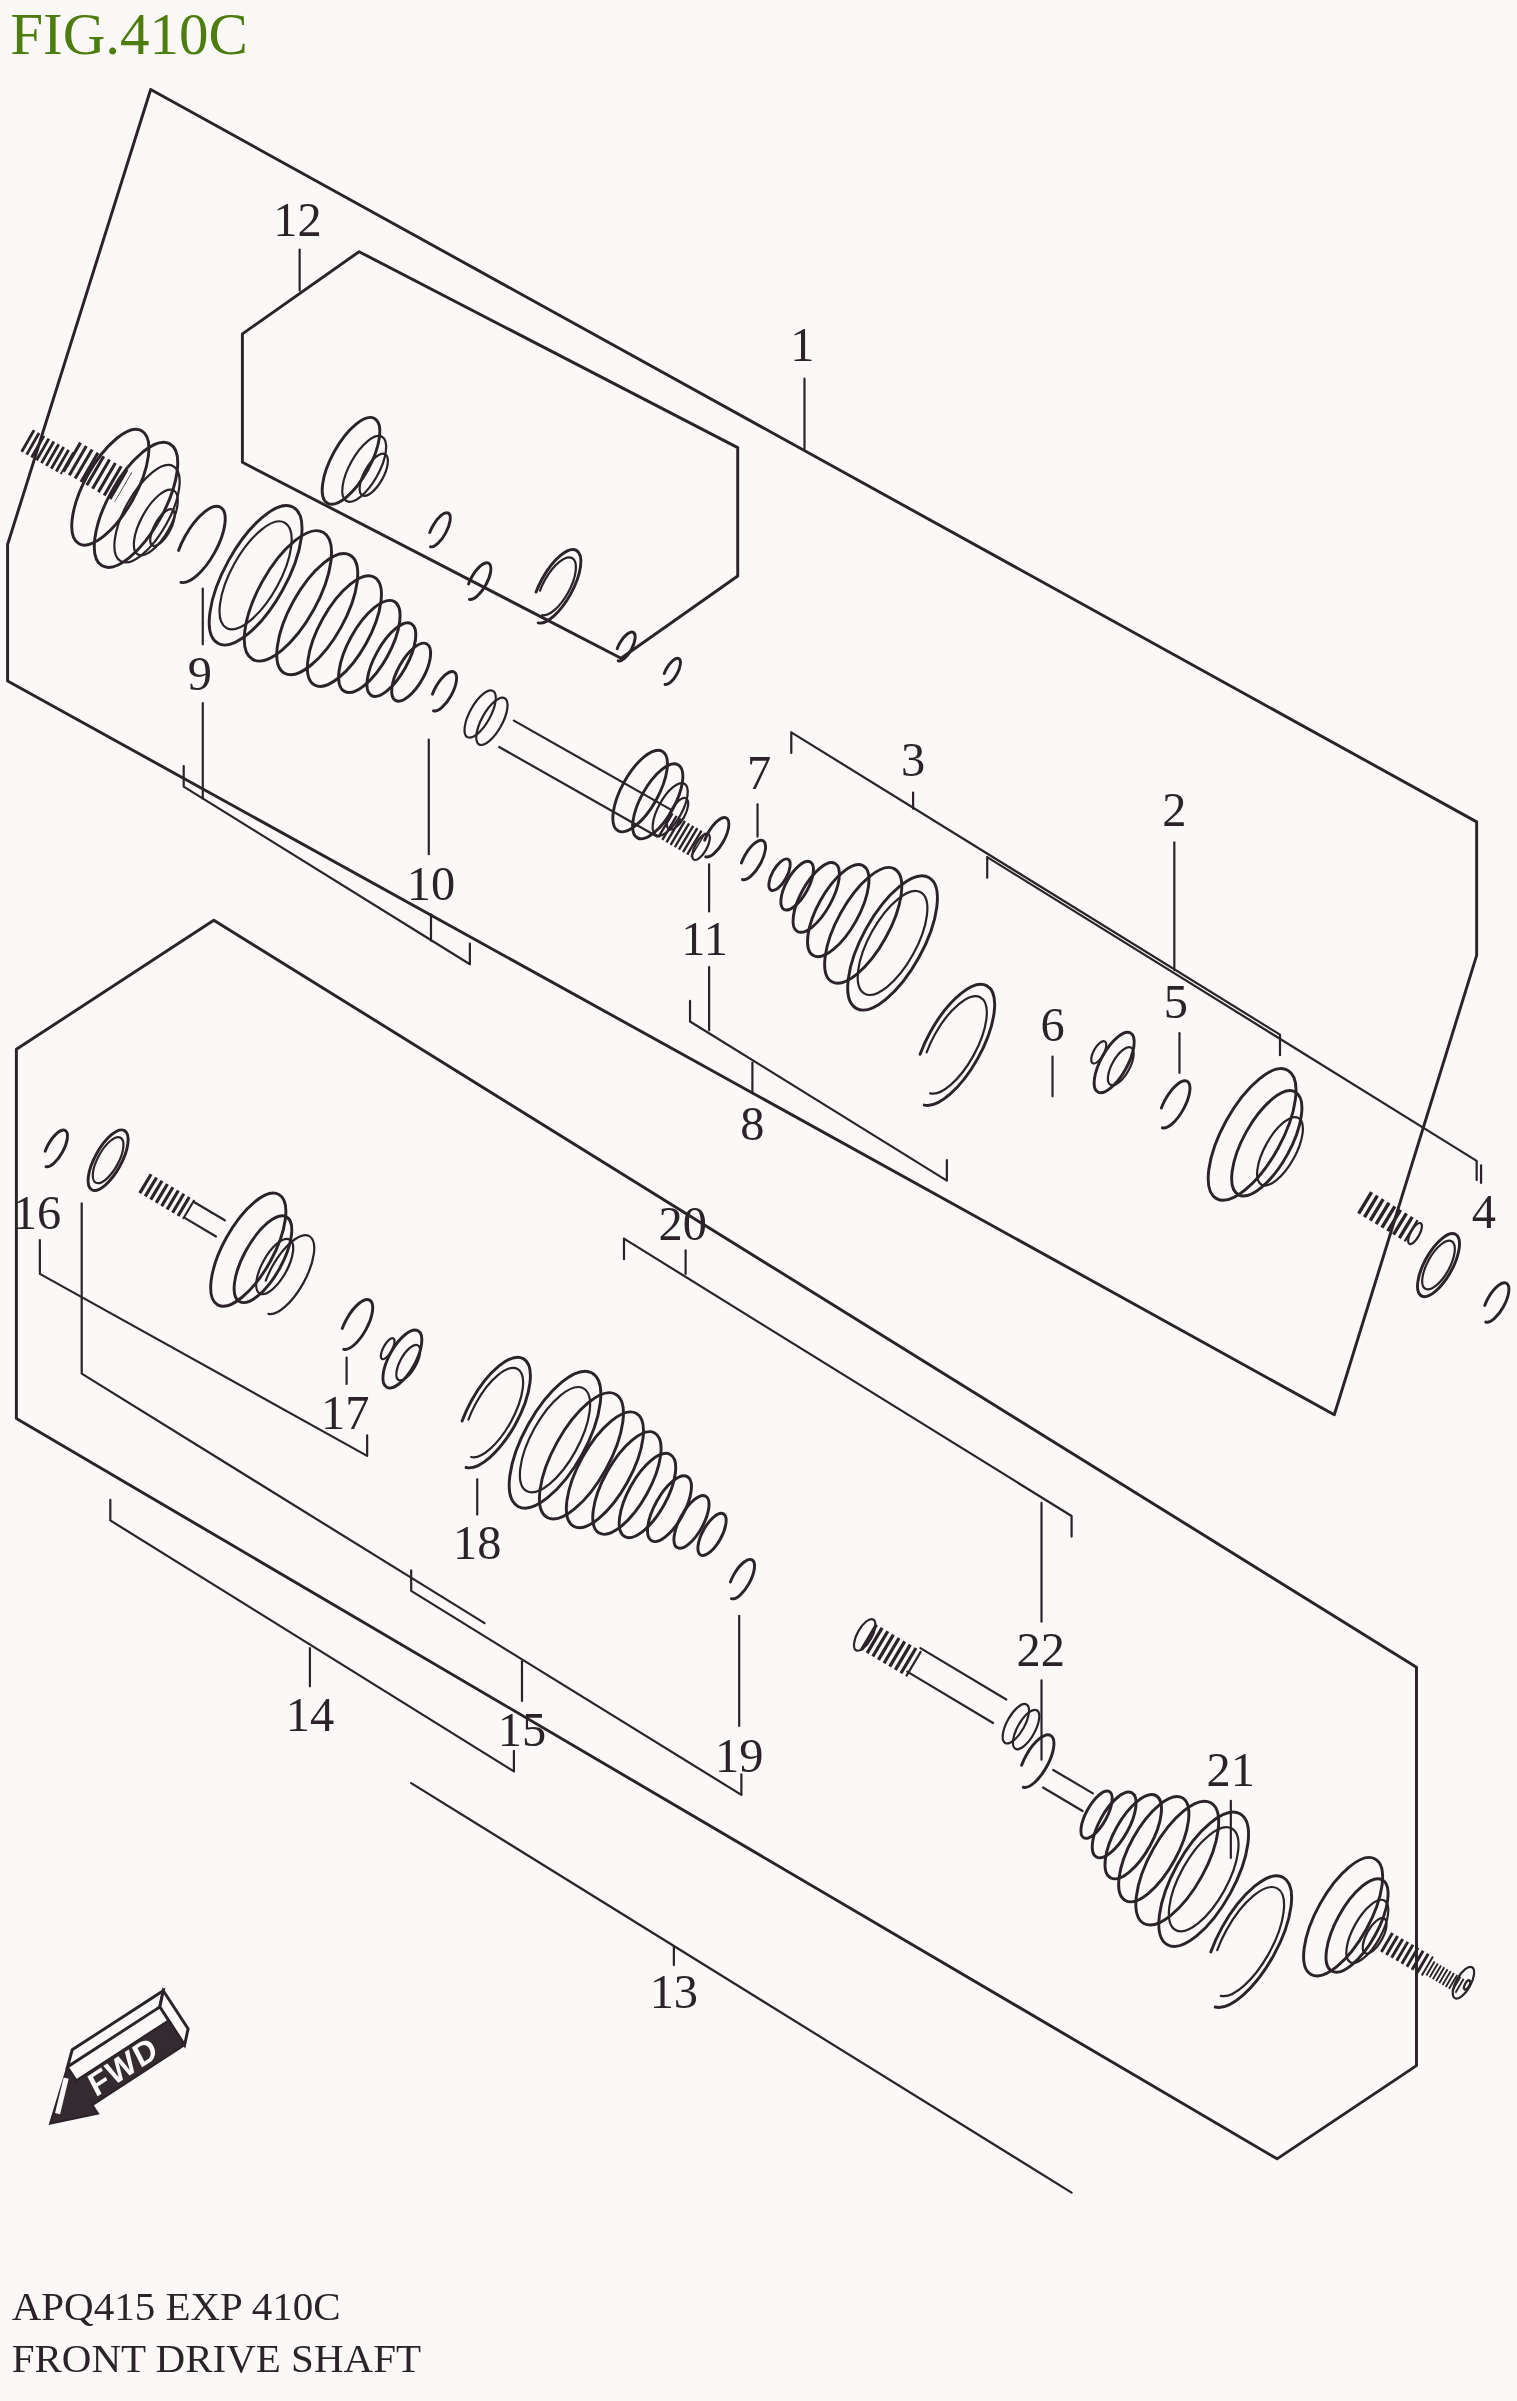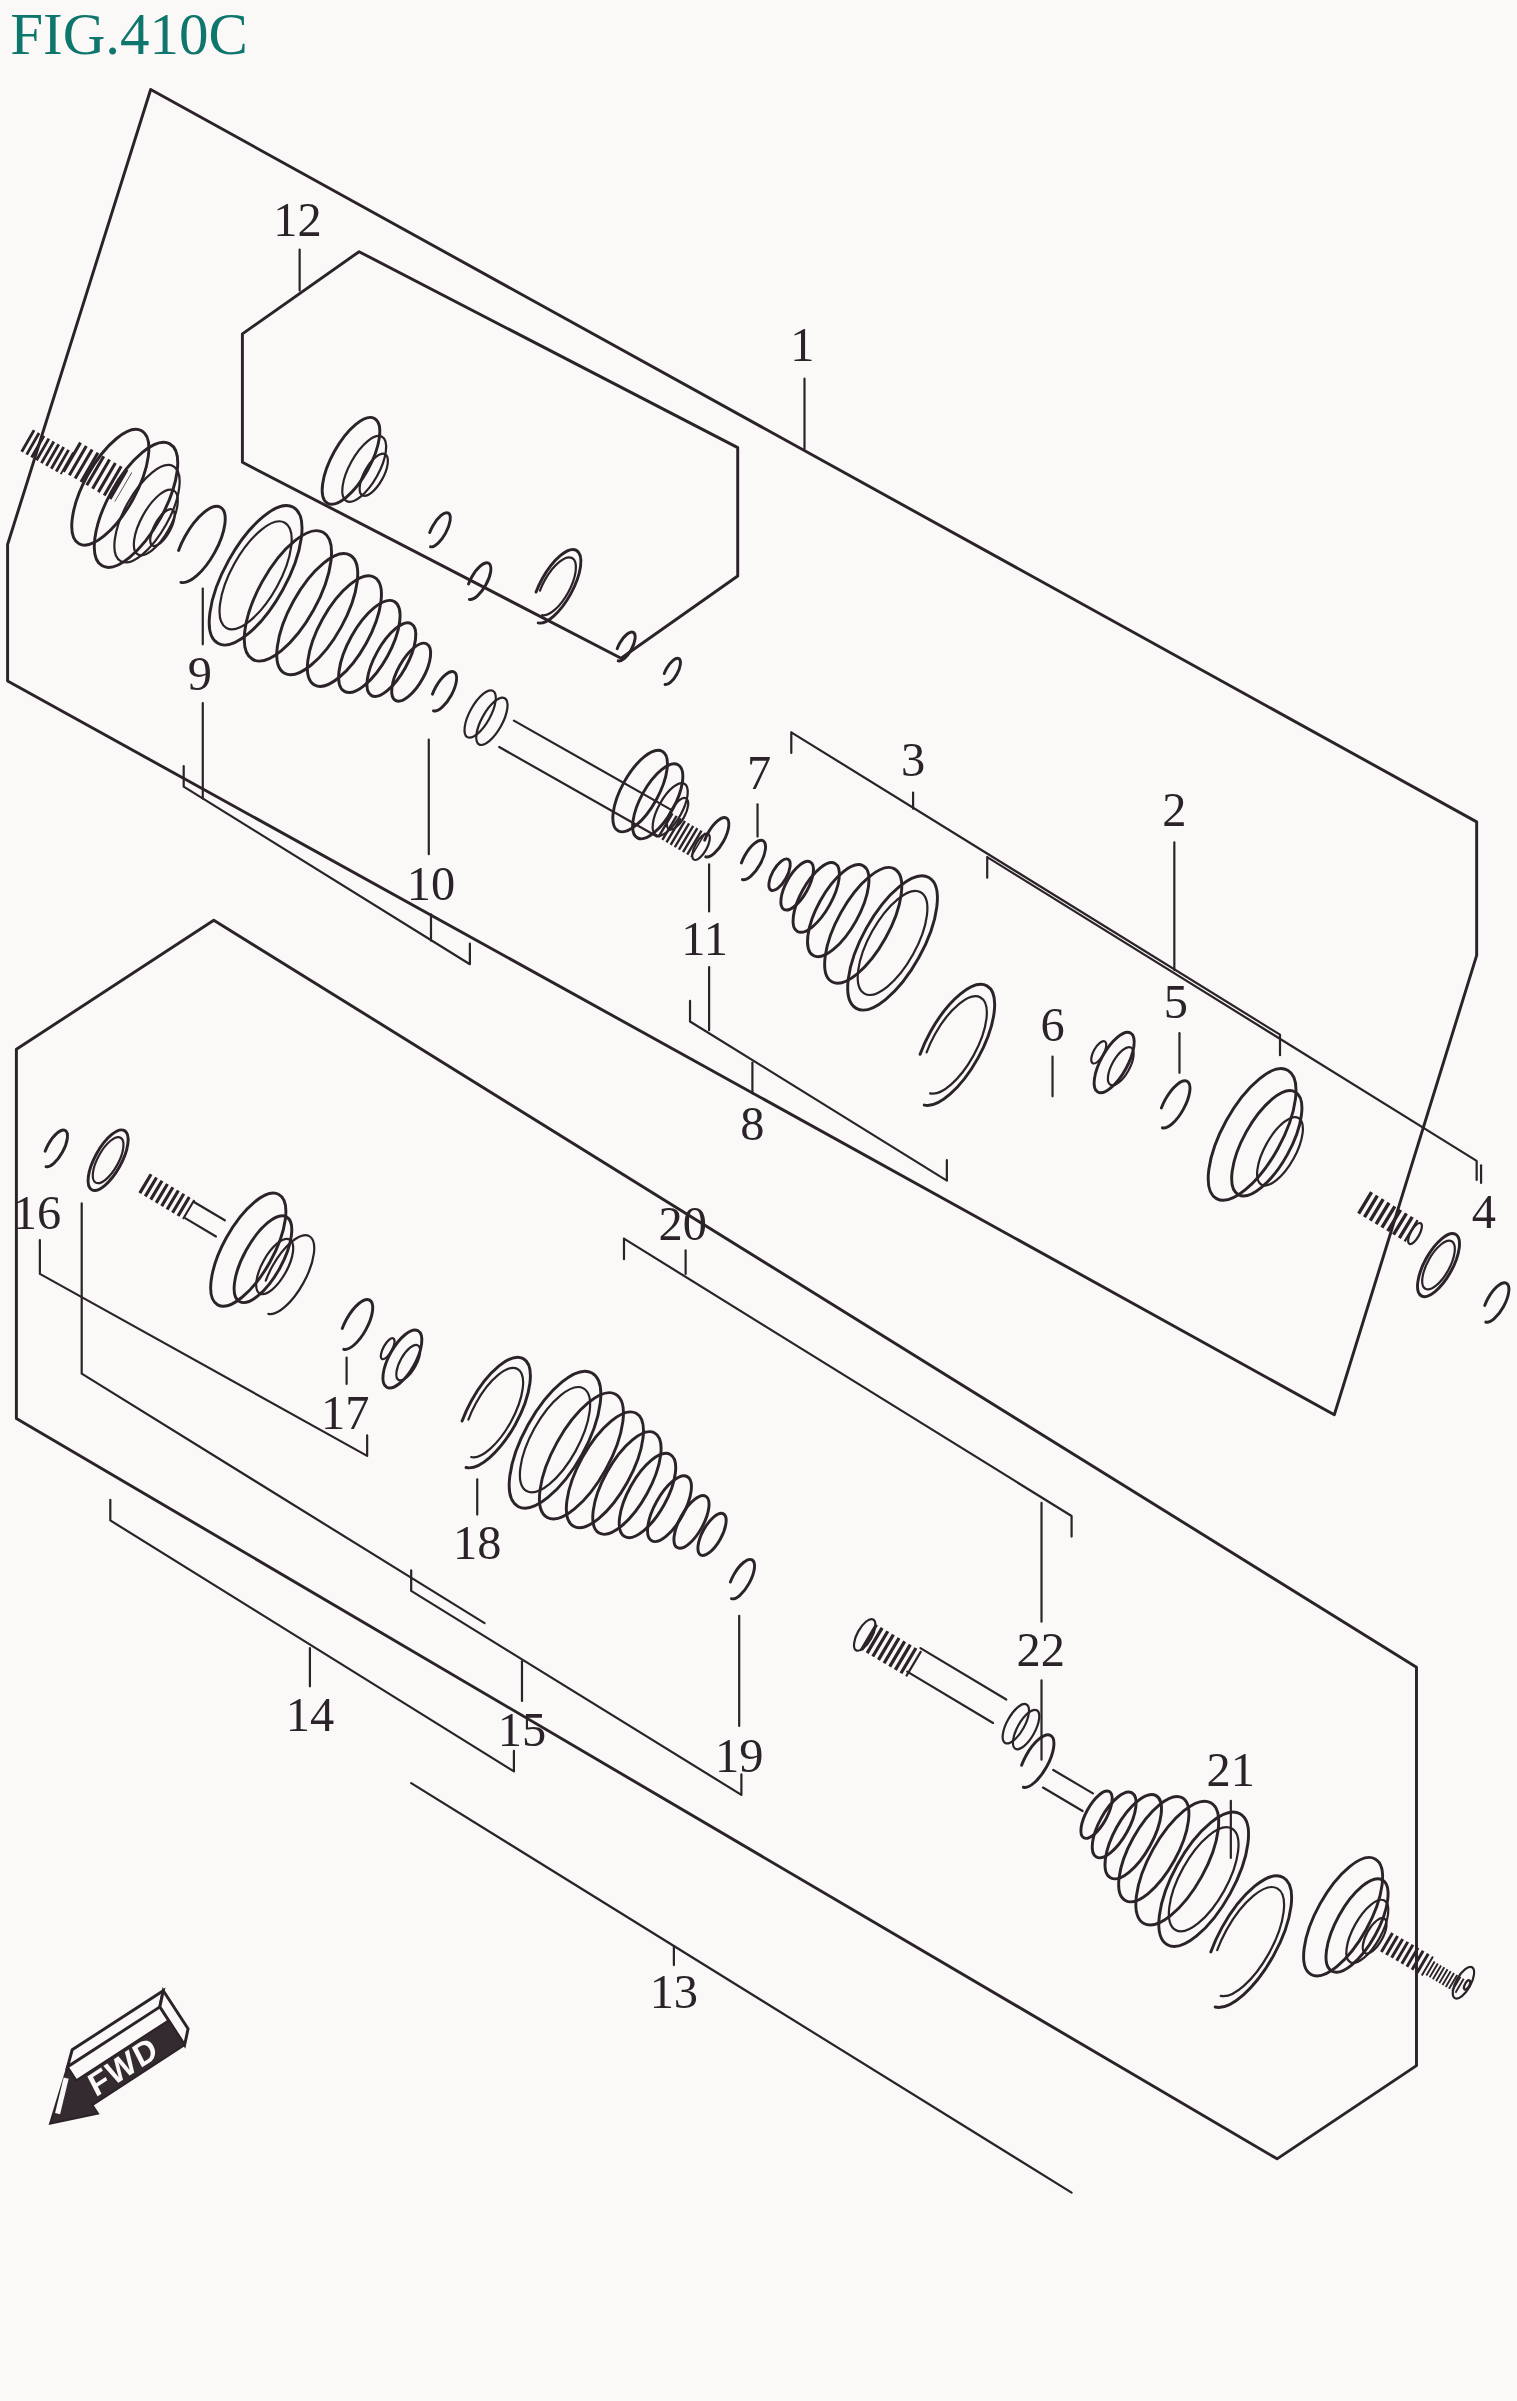--- a/index.html
+++ b/index.html
@@ -1,18 +1,18 @@
 <!DOCTYPE html>
 <html style="font-size:11.7px"><head>
 <meta charset="utf-8">
 <style>
   html,body{margin:0;padding:0;background:#faf9f7;}
   .stage{position:relative;width:1518px;height:2401px;background:#faf9f7;
          font-family:"Liberation Serif","DejaVu Serif",serif;overflow:hidden;}
-  .title{position:absolute;left:10.3px;top:0px;font-size:59px;color:#0f766e;
+  .title{position:absolute;left:10.3px;top:0px;font-size:59px;color:#4d7c0f;
          letter-spacing:0px;white-space:nowrap;}
   .footer{position:absolute;left:11.7px;top:2280px;color:#2b2329;font-size:41px;
           line-height:1.28;white-space:nowrap;}
   svg.diagram{position:absolute;left:0;top:0;width:1518px;height:2401px;}
   .ln{stroke:#2b2329;stroke-width:4;fill:none;stroke-linecap:round;stroke-linejoin:round;}
   .thin{stroke-width:3;}
   .oring{stroke-dasharray:82 18;stroke-dashoffset:58;}
   .band{stroke:#2b2329;fill:none;stroke-linecap:butt;}
   .callout{font-size:66px;fill:#2b2329;text-anchor:middle;}
   .fwdtext{font-family:"Liberation Sans","DejaVu Sans",sans-serif;font-weight:bold;
@@ -282,14 +282,18 @@
         <line x1="934" y1="1704" x2="934" y2="1736" class="ln thin"></line>
         <text x="930" y="1690" class="callout">20</text>
         <line x1="1677" y1="2454" x2="1677" y2="2532" class="ln thin"></line>
         <text x="1677" y="2434" class="callout">21</text>
         <line x1="1419" y1="2048" x2="1419" y2="2210" class="ln thin"></line>
         <line x1="1419" y1="2290" x2="1419" y2="2398" class="ln thin"></line>
         <text x="1418" y="2270" class="callout">22</text>
       </g>
   </svg>
 
+  <div class="footer">
+    <div>APQ415 EXP 410C</div>
+    <div>FRONT DRIVE SHAFT</div>
+  </div>
 </div>
 
 
 </body></html>

